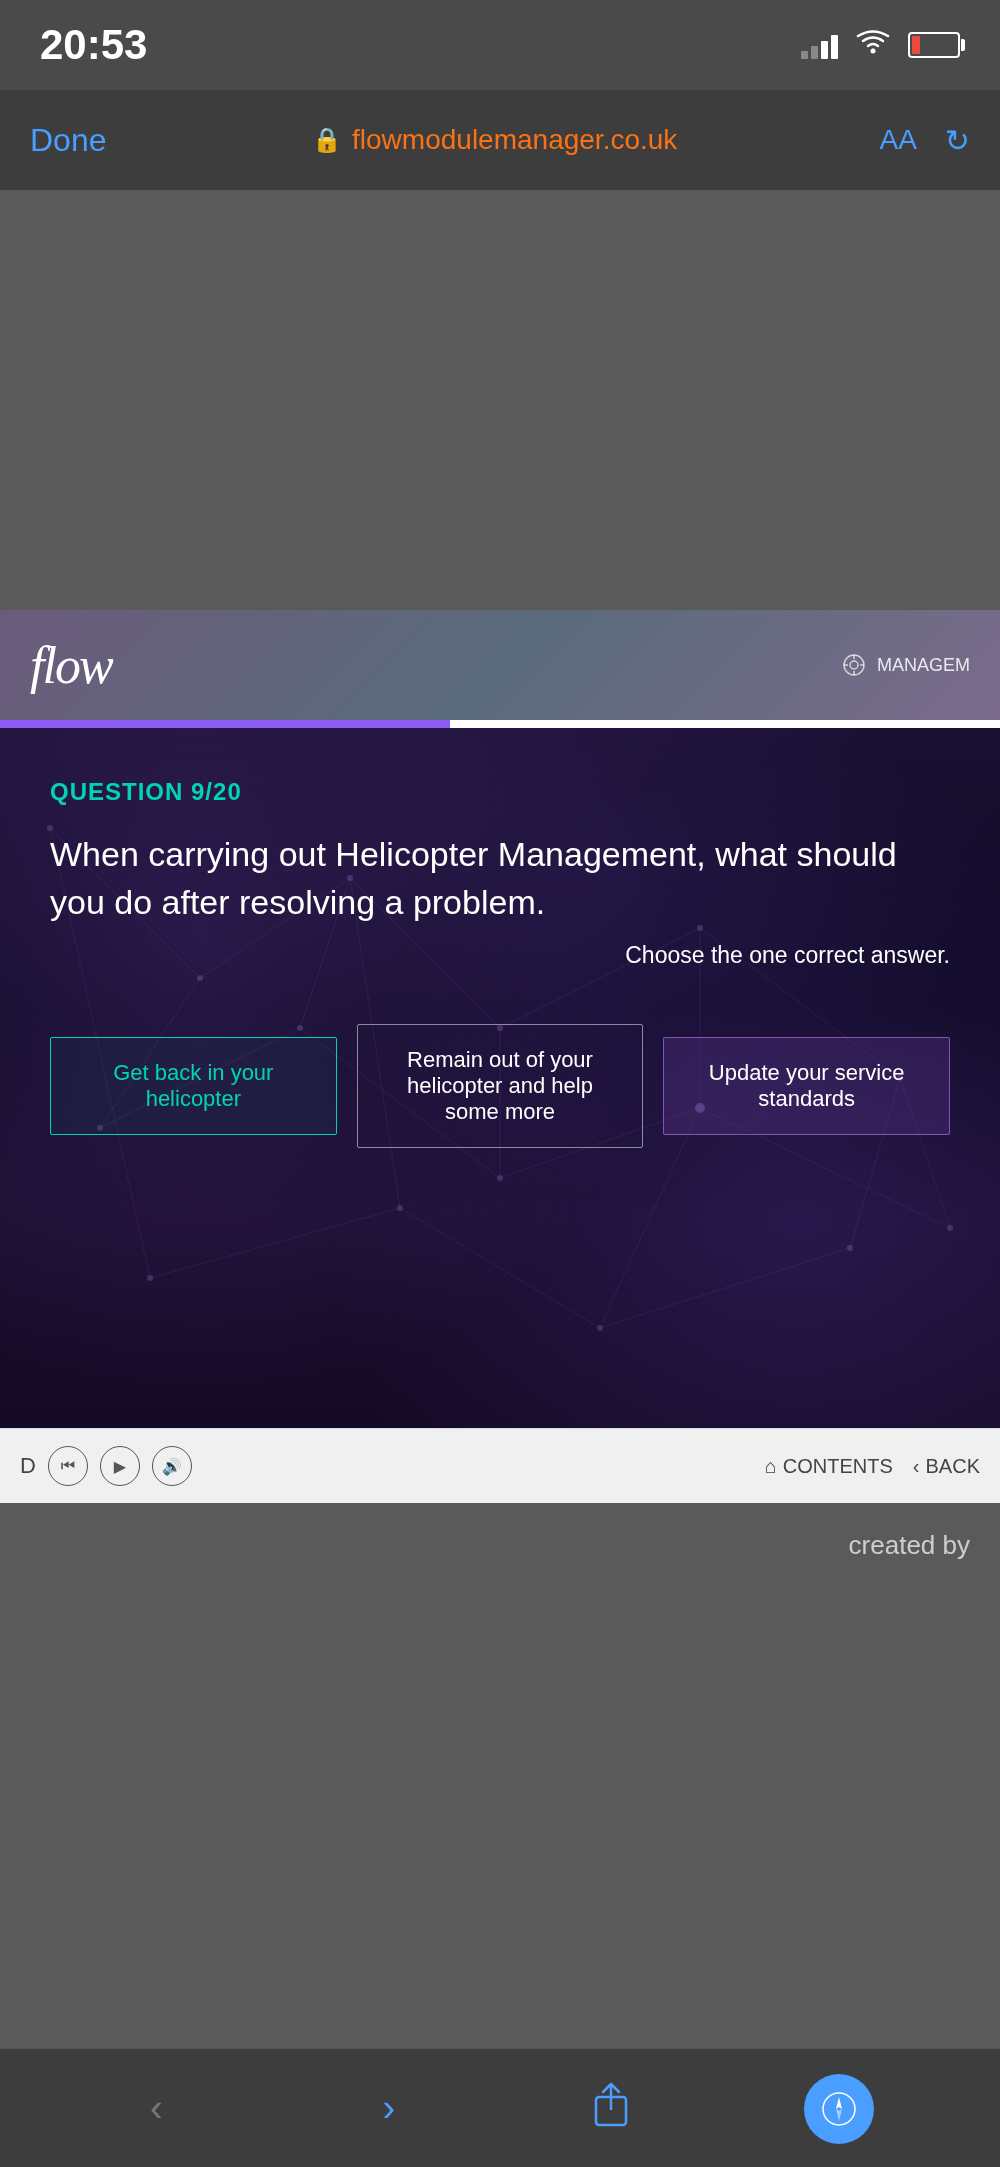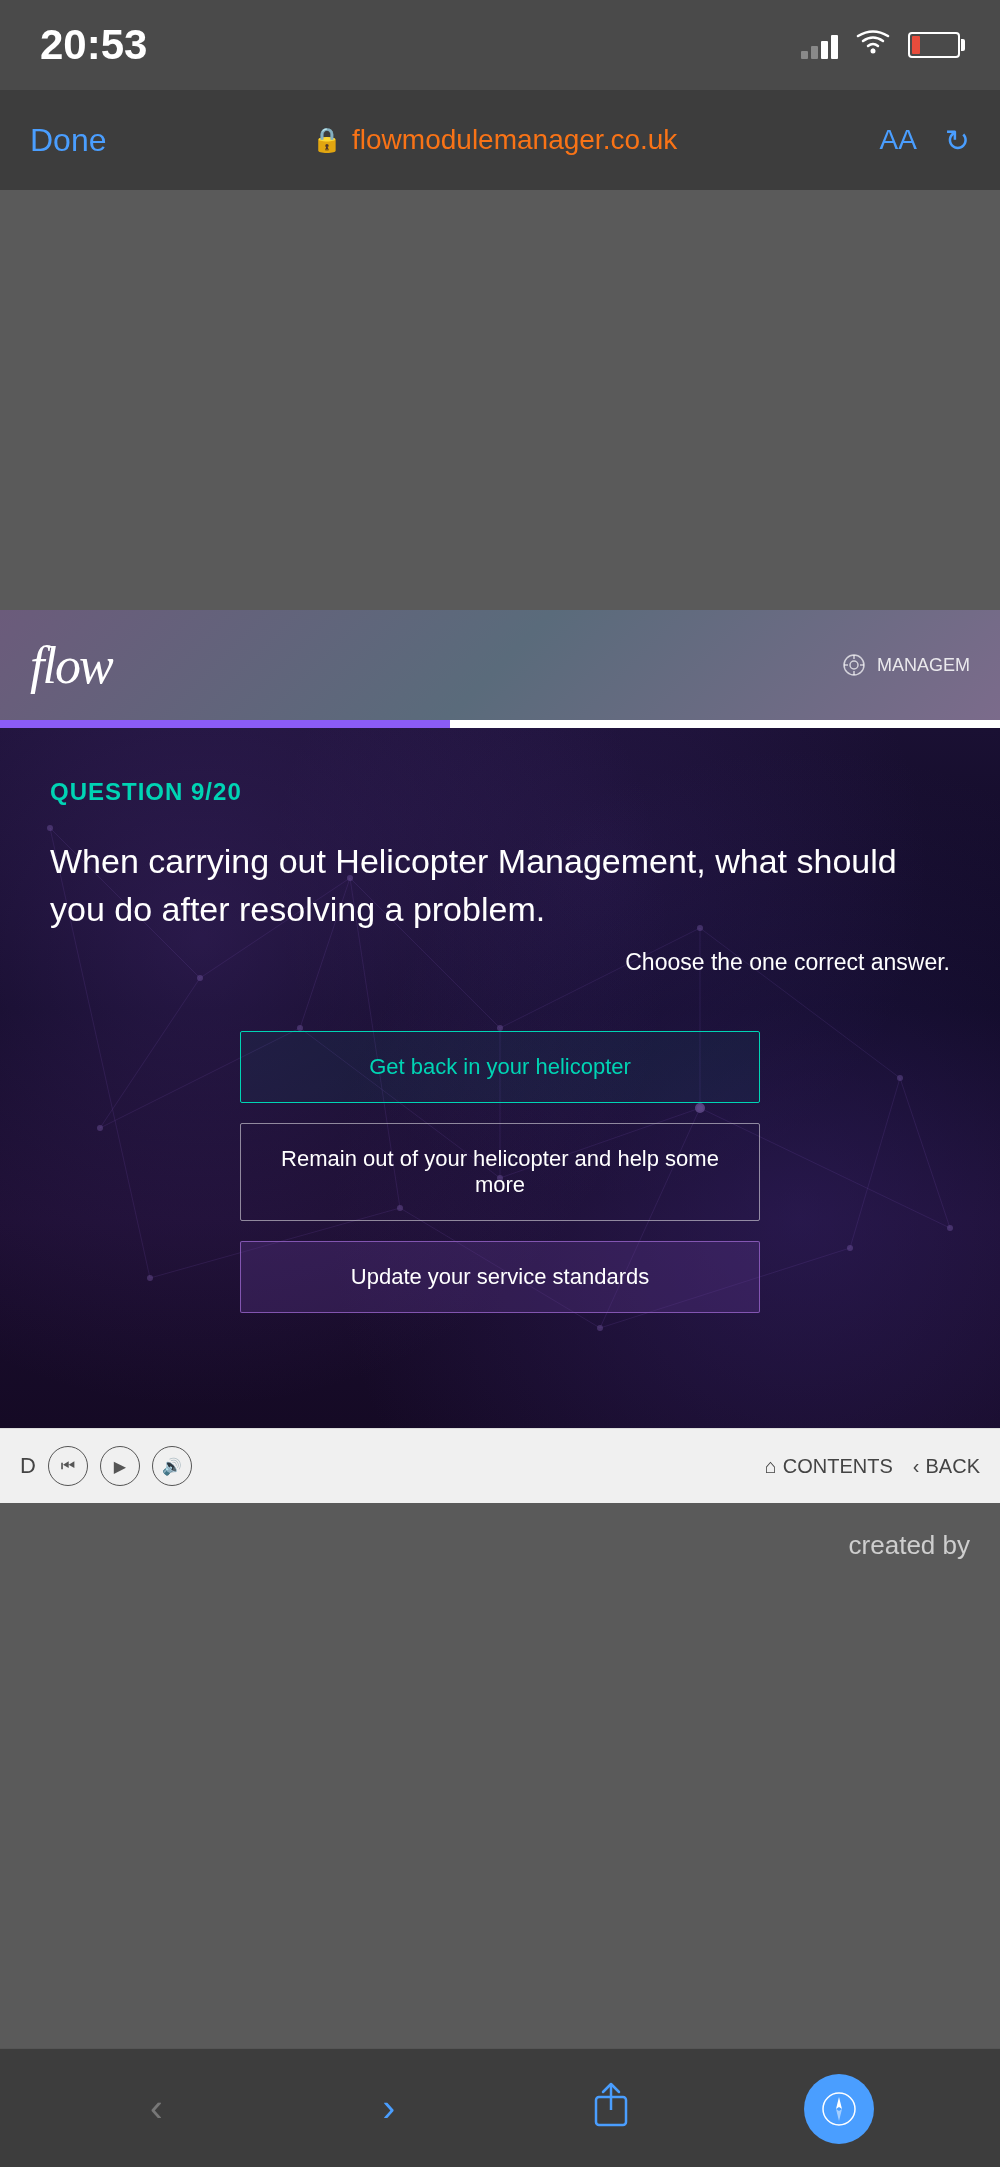--- a/index.html
+++ b/index.html
@@ -198,21 +198,21 @@
       height: 100%;
       opacity: 0.4;
       pointer-events: none;
     }
 
     .question-label {
       color: #00d4b4;
       font-size: 24px;
       font-weight: 700;
       letter-spacing: 1px;
-      margin-bottom: 32px;
+      margin-bottom: 25px;
       position: relative;
       z-index: 1;
     }
 
     .question-text {
       color: white;
       font-size: 34px;
       font-weight: 400;
       line-height: 1.4;
       margin-bottom: 16px;
@@ -224,21 +224,21 @@
       color: white;
       font-size: 23px;
       margin-bottom: 55px;
       position: relative;
       z-index: 1;
       text-align: right;
     }
 
     .answer-options {
       display: flex;
-      flex-direction: column;
+      flex-direction: row;
       gap: 20px;
       position: relative;
       z-index: 1;
       align-items: center;
     }
 
     .answer-btn {
       width: 520px;
       padding: 22px 30px;
       border: 1.5px solid rgba(255,255,255,0.5);

